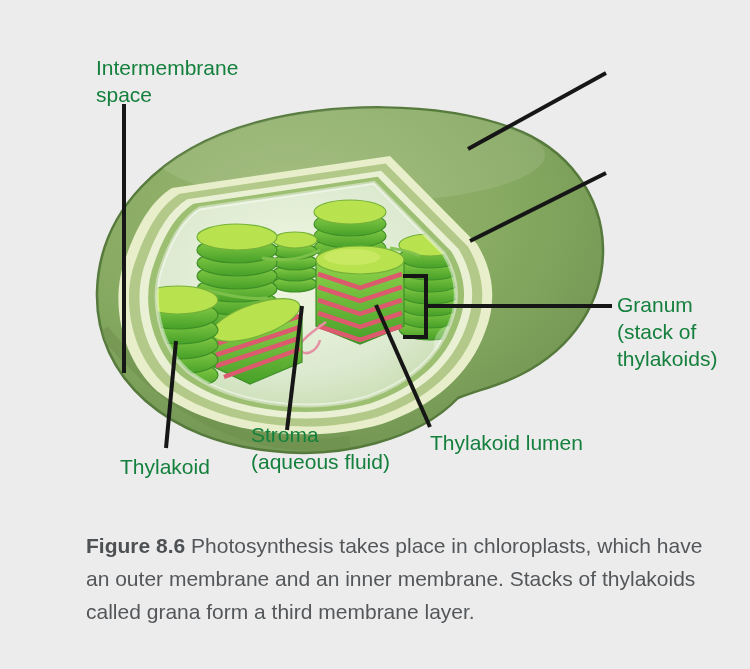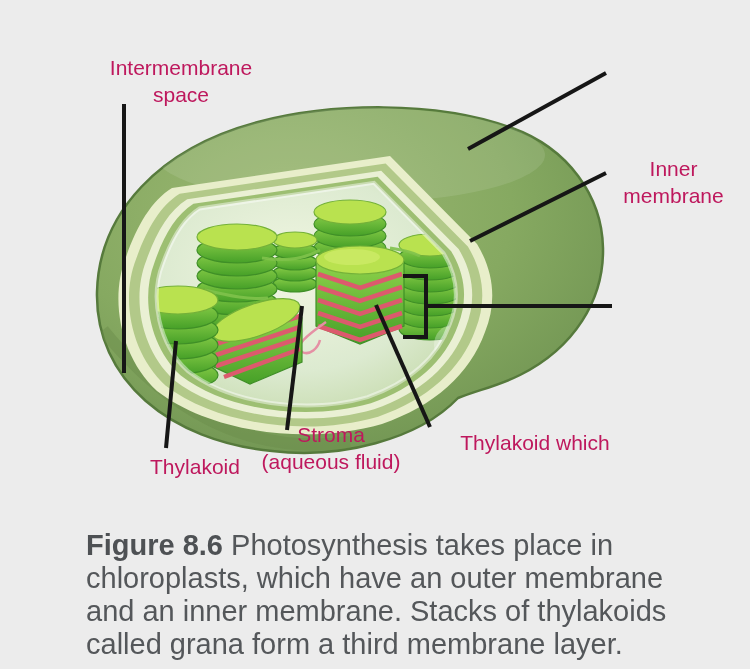--- a/index.html
+++ b/index.html
@@ -7,27 +7,26 @@
     width:750px;height:669px;
     background:#ececec;
     font-family:"Liberation Sans", sans-serif;
     position:relative;overflow:hidden;
   }
   .stage{position:absolute;inset:0;}
   svg{position:absolute;left:0;top:0;}
   .lbl{
     position:absolute;
     font-size:21px;line-height:1.28;
-    color:#be185d;
-    text-align:center;
+    color:#15803d;
   }
   .caption{
     position:absolute;left:86px;top:529px;width:622px;
     margin:0;
-    font-size:29px;line-height:33px;
+    font-size:21px;line-height:33px;
     color:#54575a;
   }
   .caption b{font-weight:bold;color:#4e5154;}
   
   .d{fill:url(#gDisc);stroke:#3f8f27;stroke-width:1.2;}
   .dt{fill:#b9e24f;stroke:#74b139;stroke-width:1.2;}
   .leader{stroke:#161616;stroke-width:4;fill:none;}
   .tube{stroke:#7fc24b;stroke-width:3;fill:none;opacity:.9;}
   .lumen{stroke:#dc5a6d;stroke-width:4.5;fill:none;}
 </style>
@@ -158,20 +157,20 @@
       <path class="leader" d="M 606,173 L 470,241"></path>
       <path class="leader" d="M 426,306 L 612,306"></path>
       <path class="leader" d="M 403,276 L 426,276 L 426,337 L 403,337"></path>
       <path class="leader" d="M 176,341 L 166,448"></path>
       <path class="leader" d="M 302,306 L 287,430"></path>
       <path class="leader" d="M 376,305 L 430,427"></path>
     </g>
   </svg>
 
   <div class="lbl" style="left:96px;top:55px;width:170px">Intermembrane space</div>
-  <div class="lbl" style="left:616px;top:156px;width:115px">Inner membrane</div>
+  <div class="lbl" style="left:617px;top:292px;width:112px">Granum (stack of thylakoids)</div>
   <div class="lbl" style="left:120px;top:454px;width:150px">Thylakoid</div>
   <div class="lbl" style="left:251px;top:422px;width:160px">Stroma (aqueous fluid)</div>
-  <div class="lbl" style="left:430px;top:430px;width:210px">Thylakoid which</div>
+  <div class="lbl" style="left:430px;top:430px;width:210px">Thylakoid lumen</div>
 
   <p class="caption"><b>Figure 8.6</b> <span>Photosynthesis takes place in chloroplasts, which have an outer membrane and an inner membrane. Stacks of thylakoids called grana form a third membrane layer.</span></p>
 
 </div>
 
 </body></html>

